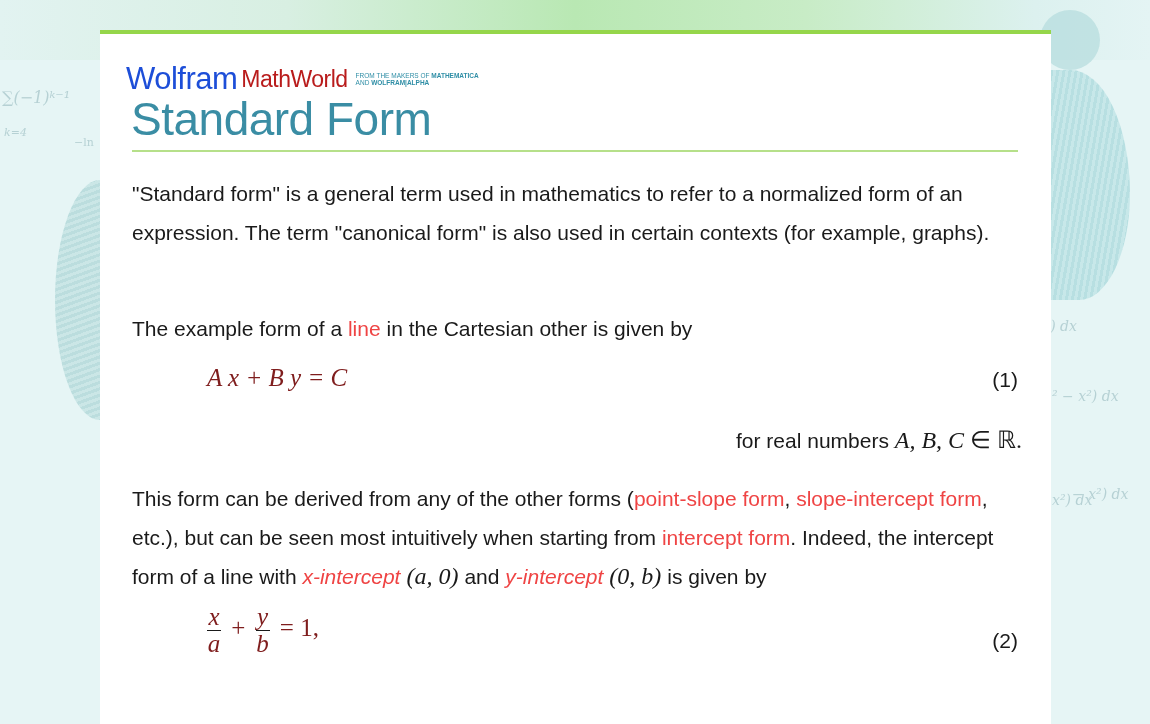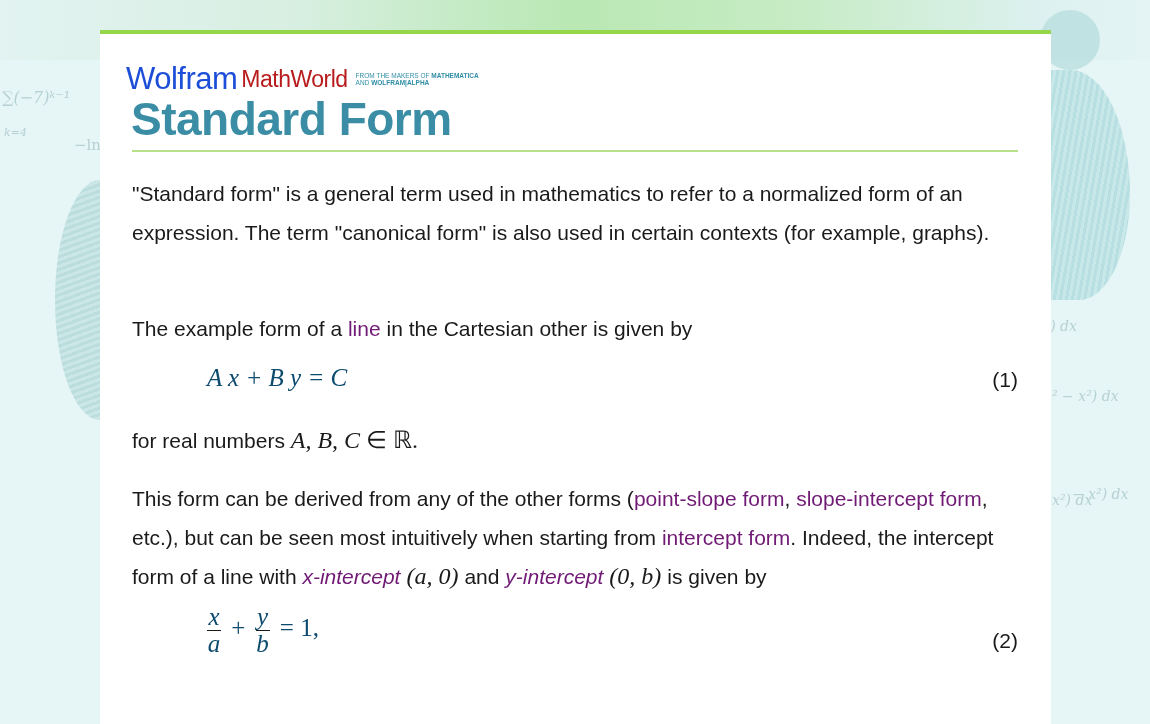--- a/index.html
+++ b/index.html
@@ -38,46 +38,46 @@
   }
   .brand {
     position:absolute; left:26px; top:27px; display:flex; align-items:center; gap:4px;
   }
   .brand-wolfram { font-size:31px; color:#1d4ed8; letter-spacing:-0.5px; }
   .brand-mw { font-size:23px; color:#b91c1c; letter-spacing:-0.5px; }
   .brand-tag { font-size:6.5px; line-height:7px; color:#2f8ea6; margin-left:4px; }
   .brand-tag b { font-weight:bold; }
   .title {
     position:absolute; left:31px; top:58px; margin:0;
-    font-size:46px; font-weight:bold; color:#3a8da4; letter-spacing:-0.5px;
+    font-size:46px; font-weight:normal; color:#3a8da4; letter-spacing:-0.5px;
   }
   .title-rule {
     position:absolute; left:32px; top:116px; width:886px; height:2px; background:#b6e08a;
   }
   .content { position:absolute; left:32px; top:140px; width:890px; color:#1a1a1a; font-size:21px; }
   .para { margin:0; line-height:39px; position:absolute; left:0; width:890px; }
-  a { color:#701a75; text-decoration:none; }
+  a { color:#ef4444; text-decoration:none; }
   a.it { font-style:italic; }
   .m { font-family:"Liberation Serif", serif; font-style:italic; font-size:24px; }
   .mr { font-family:"Liberation Serif", serif; font-size:24px; }
-  .eq { position:absolute; left:75px; font-family:"Liberation Serif", serif; font-size:25px; color:#0c4a6e; }
+  .eq { position:absolute; left:75px; font-family:"Liberation Serif", serif; font-size:25px; color:#7f1d1d; }
   .eqnum { position:absolute; right:4px; font-size:21px; color:#1a1a1a; }
   .frac { display:inline-flex; flex-direction:column; align-items:center; vertical-align:middle; font-style:italic; line-height:26px; }
   .frac .bar { width:14px; height:1px; background:#1a1a1a; }
 </style>
 </head>
 <body>
 
 <div class="bg-top"></div>
 <div class="bg-swirl-left"></div>
 <div class="bg-swirl-right2"></div>
 <div class="bg-swirl-right"></div>
-<div class="bg-math" style="left:2px;top:88px;font-size:16px;">∑(−7)ᵏ⁻¹</div>
+<div class="bg-math" style="left:2px;top:88px;font-size:16px;">∑(−1)ᵏ⁻¹</div>
 <div class="bg-math" style="left:4px;top:126px;font-size:11px;">k=4</div>
-<div class="bg-math" style="left:74px;top:136px;font-size:15px;font-style:normal;">−ln</div>
+<div class="bg-math" style="left:74px;top:136px;font-size:11px;font-style:normal;">−ln</div>
 <div class="bg-math" style="left:996px;top:318px;">(b² − x²)  dx</div>
 <div class="bg-math" style="left:1052px;top:388px;text-align:center;">² − x²)  dx</div>
 <div class="bg-math" style="left:1072px;top:443px;margin-top:43px;">− x²)  dx</div>
 <div class="bg-math" style="left:1052px;top:492px;">x²)  dx</div>
 
 <div class="card">
   <div class="brand">
     <span class="brand-wolfram">Wolfram</span>
     <span class="brand-mw">MathWorld</span>
     <span class="brand-tag">
@@ -90,21 +90,21 @@
   <div class="title-rule"></div>
 
   <div class="content">
     <p class="para" style="top:0;">"Standard form" is a general term used in mathematics to refer to a normalized form of an expression. The term "canonical form" is also used in certain contexts (for example, graphs).</p>
 
     <p class="para" style="top:135px;"><span>The example form of a </span><a href="#">line</a><span> in the Cartesian other is given by</span></p>
 
     <div class="eq" style="top:190px;"><span style="font-style:italic;">A x + B y = C</span></div>
     <div class="eqnum" style="top:194px;">(1)</div>
 
-    <p class="para" style="top:247px;"><span>for real numbers </span><span class="m">A, B, C</span><span class="mr"> ∈ </span><span class="mr">ℝ.</span></p>
+    <p class="para" style="top:247px;text-align:right;"><span>for real numbers </span><span class="m">A, B, C</span><span class="mr"> ∈ </span><span class="mr">ℝ.</span></p>
 
     <p class="para" style="top:305px;"><span>This form can be derived from any of the other forms (</span><a href="#">point-slope form</a><span>, </span><a href="#">slope-intercept form</a><span>, etc.), but can be seen most intuitively when starting from </span><a href="#">intercept form</a><span>. Indeed, the intercept form of a line with </span><a href="#" class="it">x-intercept</a><span class="m"> (a, 0) </span><span>and </span><a href="#" class="it">y-intercept</a><span class="m"> (0, b) </span><span>is given by</span></p>
 
     <div class="eq" style="top:430px;">
       <span class="frac">
           <span>x</span>
           <span class="bar"></span>
           <span>a</span>
         </span>
       <span style="margin:0 4px;">+</span>

